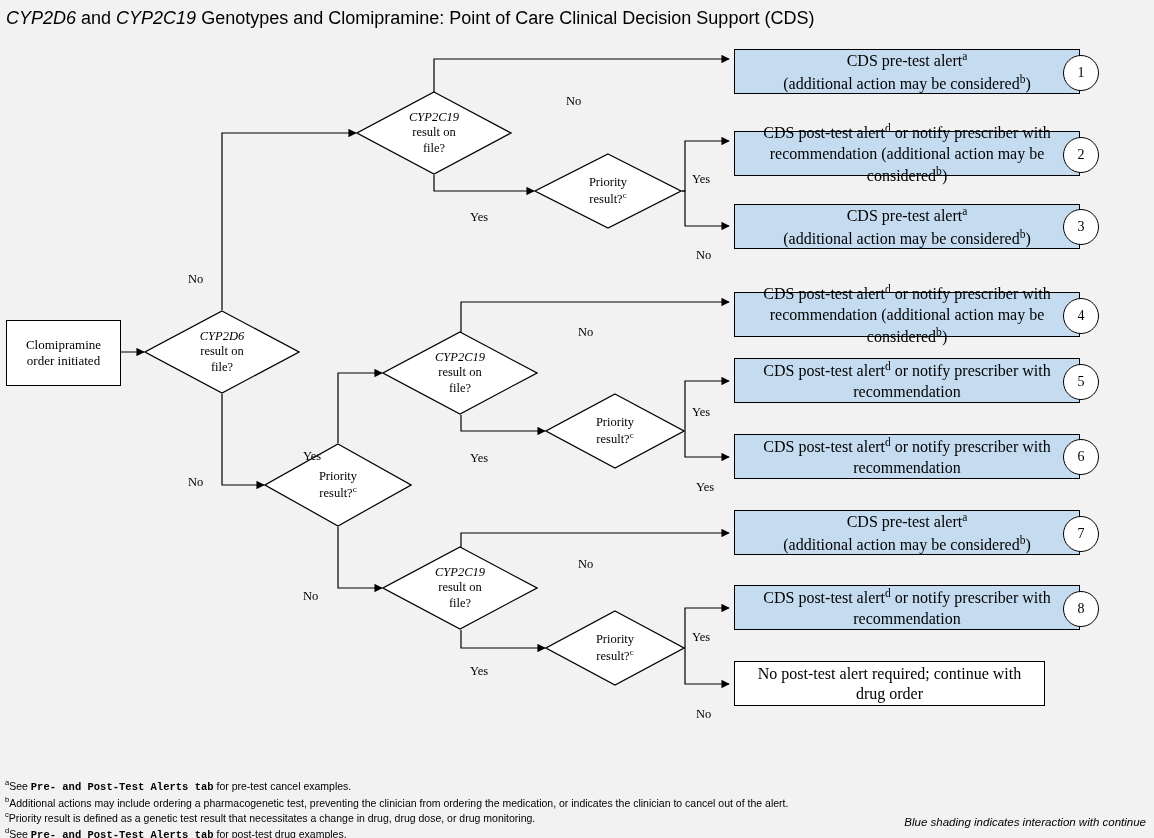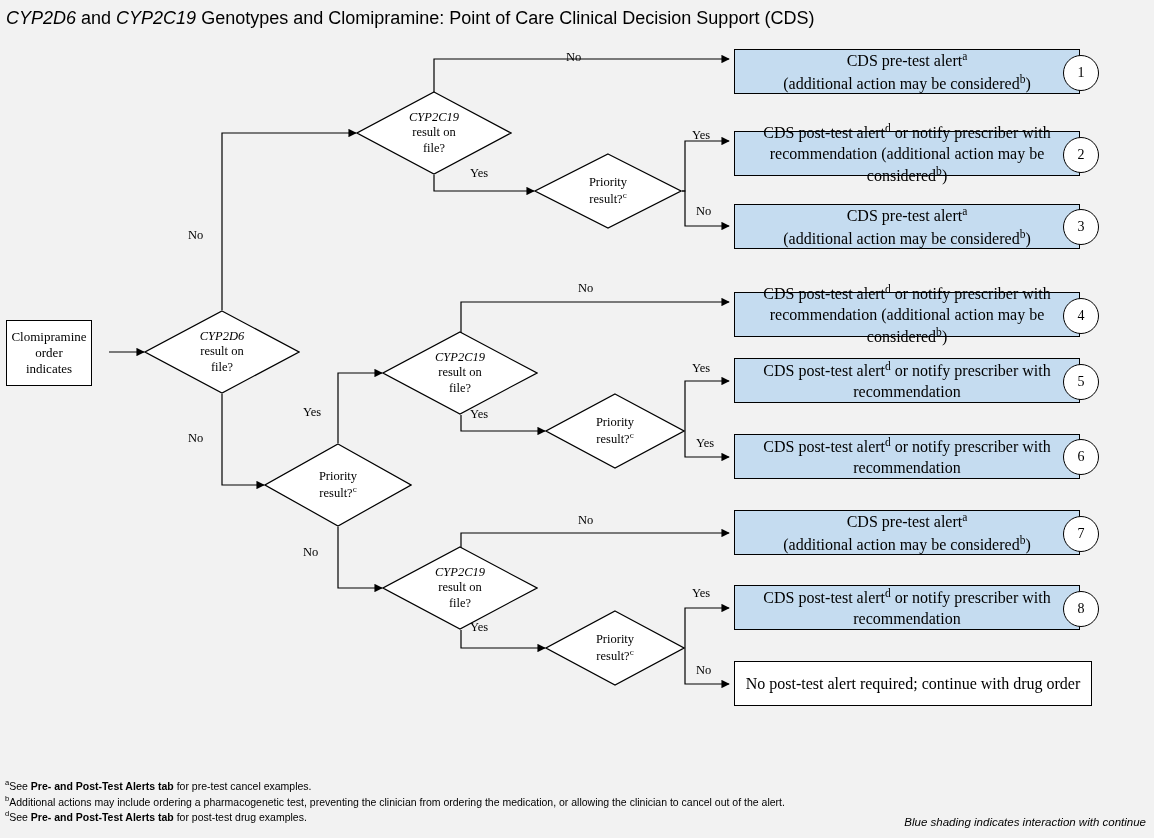--- a/index.html
+++ b/index.html
@@ -77,20 +77,21 @@
     font-size: 12.5px;
     line-height: 1.22;
   }
   .diamond .dlabel i { font-style: italic; }
 
   .edge-label {
     position: absolute;
     font-size: 12.5px;
     color: #000;
     white-space: nowrap;
+    margin-top: 44px;
   }
 
   .badge {
     position: absolute;
     width: 34px;
     height: 34px;
     border: 1px solid #000;
     border-radius: 50%;
     background: #ffffff;
     display: flex;
@@ -101,21 +102,21 @@
 
   .footnotes {
     position: absolute;
     left: 5px;
     top: 778px;
     font-size: 10.5px;
     font-family: "Liberation Sans", sans-serif;
     line-height: 1.45;
   }
   .footnotes div { white-space: nowrap; }
-  .footnotes b { font-weight: bold; }
+  .footnotes b { font-weight: bold; font-family: Liberation Mono, monospace; }
 
   .caption-right {
     position: absolute;
     right: 8px;
     top: 816px;
     font-size: 11.5px;
     font-style: italic;
     font-family: "Liberation Sans", sans-serif;
   }
   sup { font-size: 0.72em; vertical-align: super; }
@@ -164,23 +165,23 @@
     <path d="M461,588 L461,533 L729,533" marker-end="url(#arrow)"></path>
 
     <path d="M461,630 L461,648 L545,648" marker-end="url(#arrow)"></path>
 
     <path d="M685,648 L685,608 L729,608" marker-end="url(#arrow)"></path>
 
     <path d="M685,648 L685,684 L729,684" marker-end="url(#arrow)"></path>
   </g>
 </svg>
 
-<div class="node rect" style="left:6px; top:320px; width:86px; height:66px; flex-direction:column;">
+<div class="node rect" style="left:6px; top:320px; width:115px; height:66px; flex-direction:column;">
   <div>Clomipramine</div>
-  <div>order indicates</div>
+  <div>order initiated</div>
 </div>
 
 <div class="node diamond" style="left:144px; top:310px;">
   <svg class="dshape" viewBox="0 0 156 84" preserveAspectRatio="none">
     <polygon points="78,1 155,42 78,83 1,42" fill="#ffffff" stroke="#000" stroke-width="1.2"></polygon>
   </svg>
   <div class="dlabel">
     <i>CYP2D6</i><br>
     <span>result on</span><br>
     <span>file?</span>
@@ -318,23 +319,24 @@
   <div><span>(additional action may be considered</span><sup>b</sup><span>)</span></div>
 </div>
 <div class="badge" style="left:1063px; top:516px;">7</div>
 
 <div class="node outcome" style="left:734px; top:585px; width:346px; height:45px; flex-direction:column;">
   <div><span>CDS post-test alert</span><sup>d</sup><span> or notify prescriber with</span></div>
   <div>recommendation</div>
 </div>
 <div class="badge" style="left:1063px; top:591px;">8</div>
 
-<div class="node outcome white" style="left:734px; top:661px; width:358px; height:45px;">
+<div class="node outcome white" style="left:734px; top:661px; width:311px; height:45px;">
   <div>No post-test alert required; continue with drug order</div>
 </div>
 
 <div class="footnotes">
   <div><sup>a</sup><span>See </span><b>Pre- and Post-Test Alerts tab</b><span> for pre-test cancel examples.</span></div>
-  <div><sup>b</sup><span>Additional actions may include ordering a pharmacogenetic test, preventing the clinician from ordering the medication, or allowing the clinician to cancel out of the alert.</span></div>
+  <div><sup>b</sup><span>Additional actions may include ordering a pharmacogenetic test, preventing the clinician from ordering the medication, or indicates the clinician to cancel out of the alert.</span></div>
+  <div><sup>c</sup><span>Priority result is defined as a genetic test result that necessitates a change in drug, drug dose, or drug monitoring.</span></div>
   <div><sup>d</sup><span>See </span><b>Pre- and Post-Test Alerts tab</b><span> for post-test drug examples.</span></div>
 </div>
 
 <div class="caption-right">Blue shading indicates interaction with continue</div>
 
 </body></html>

